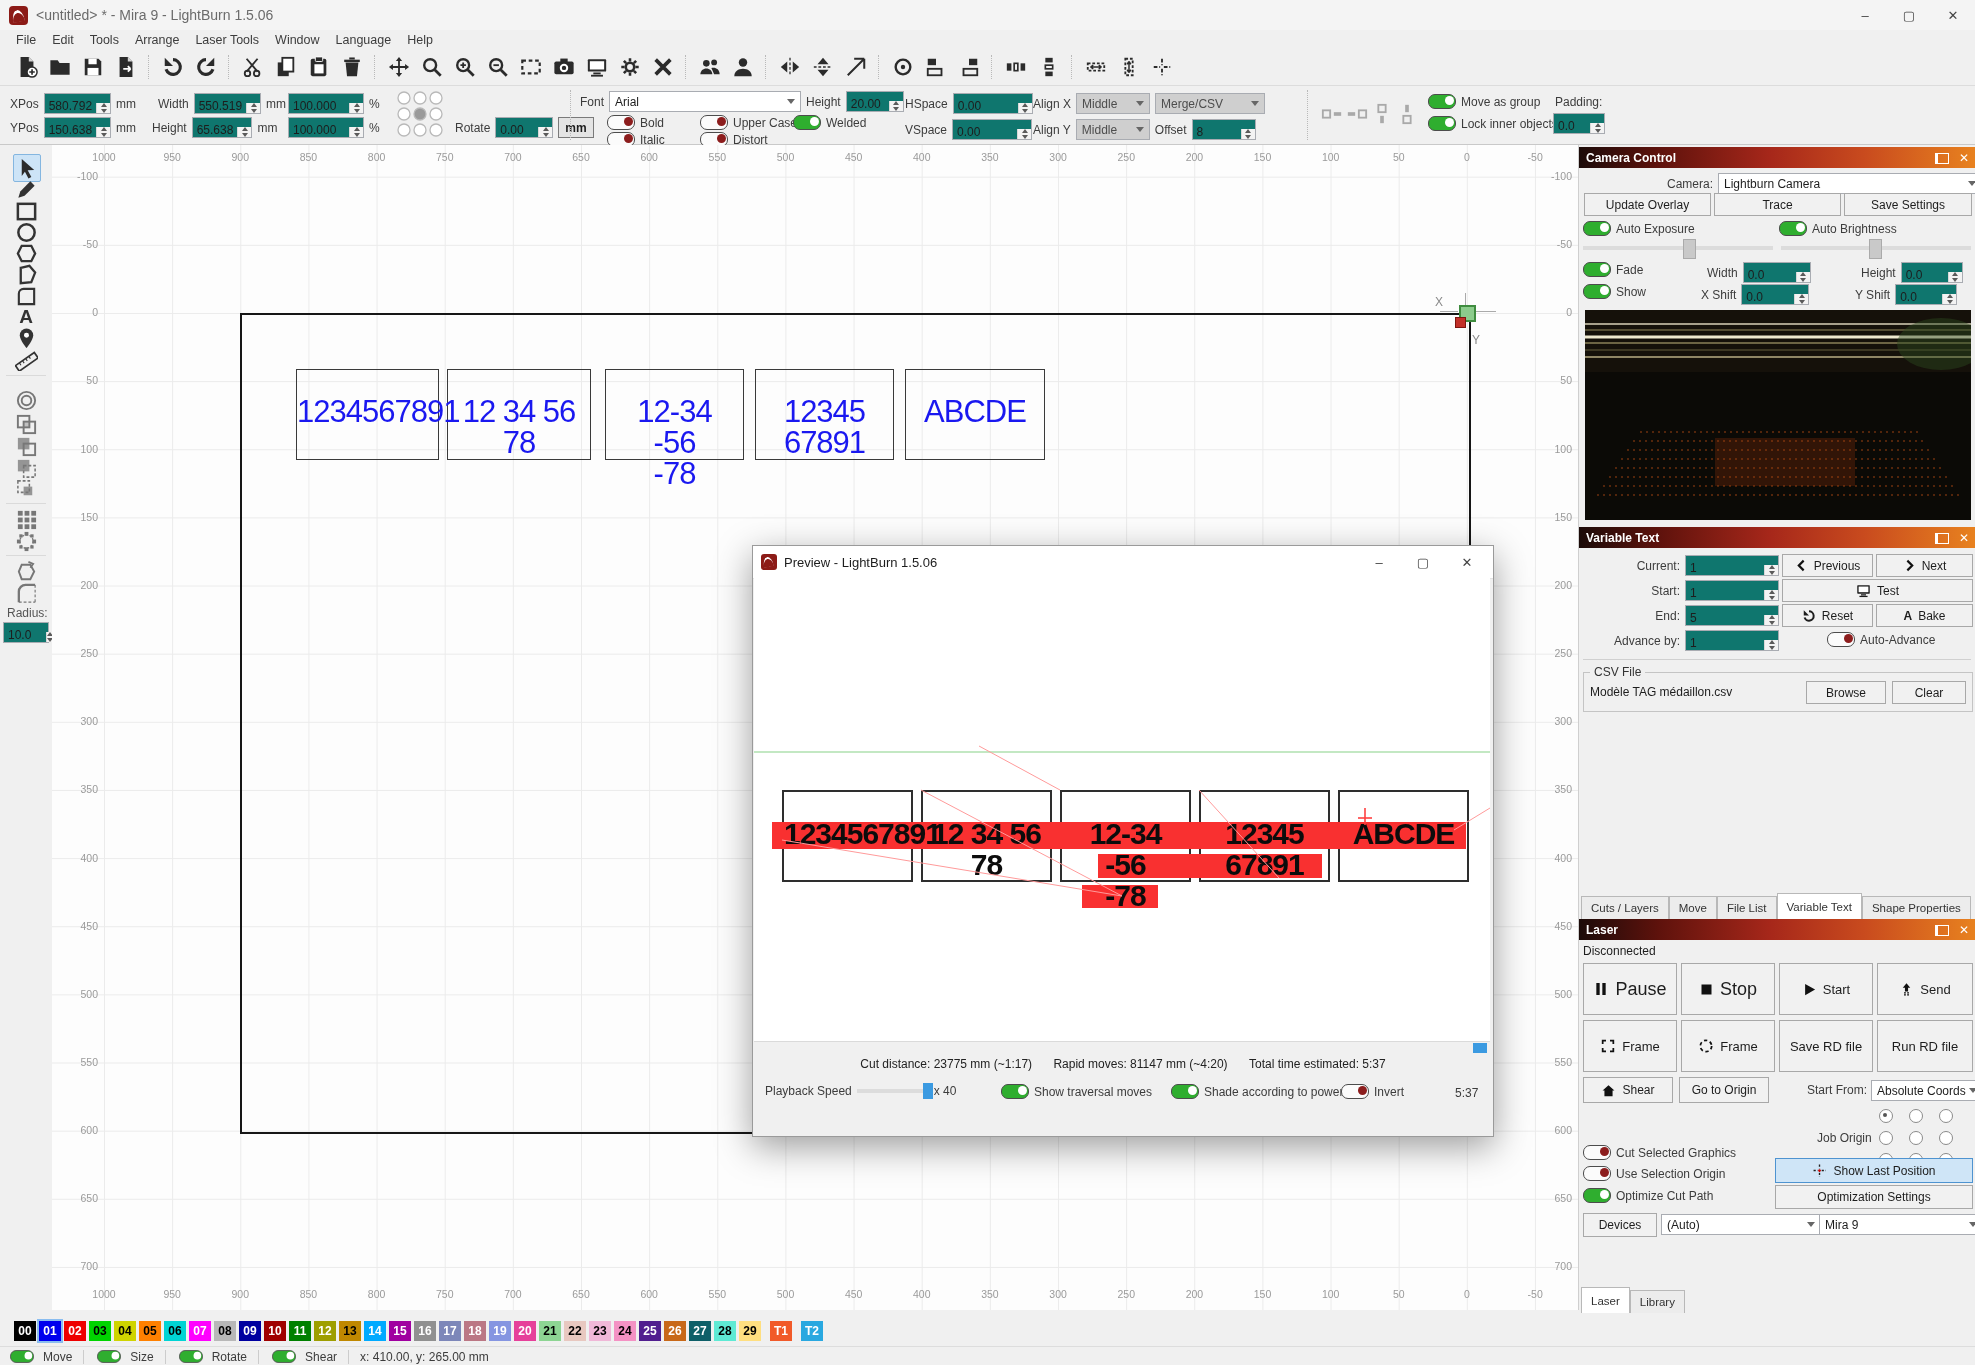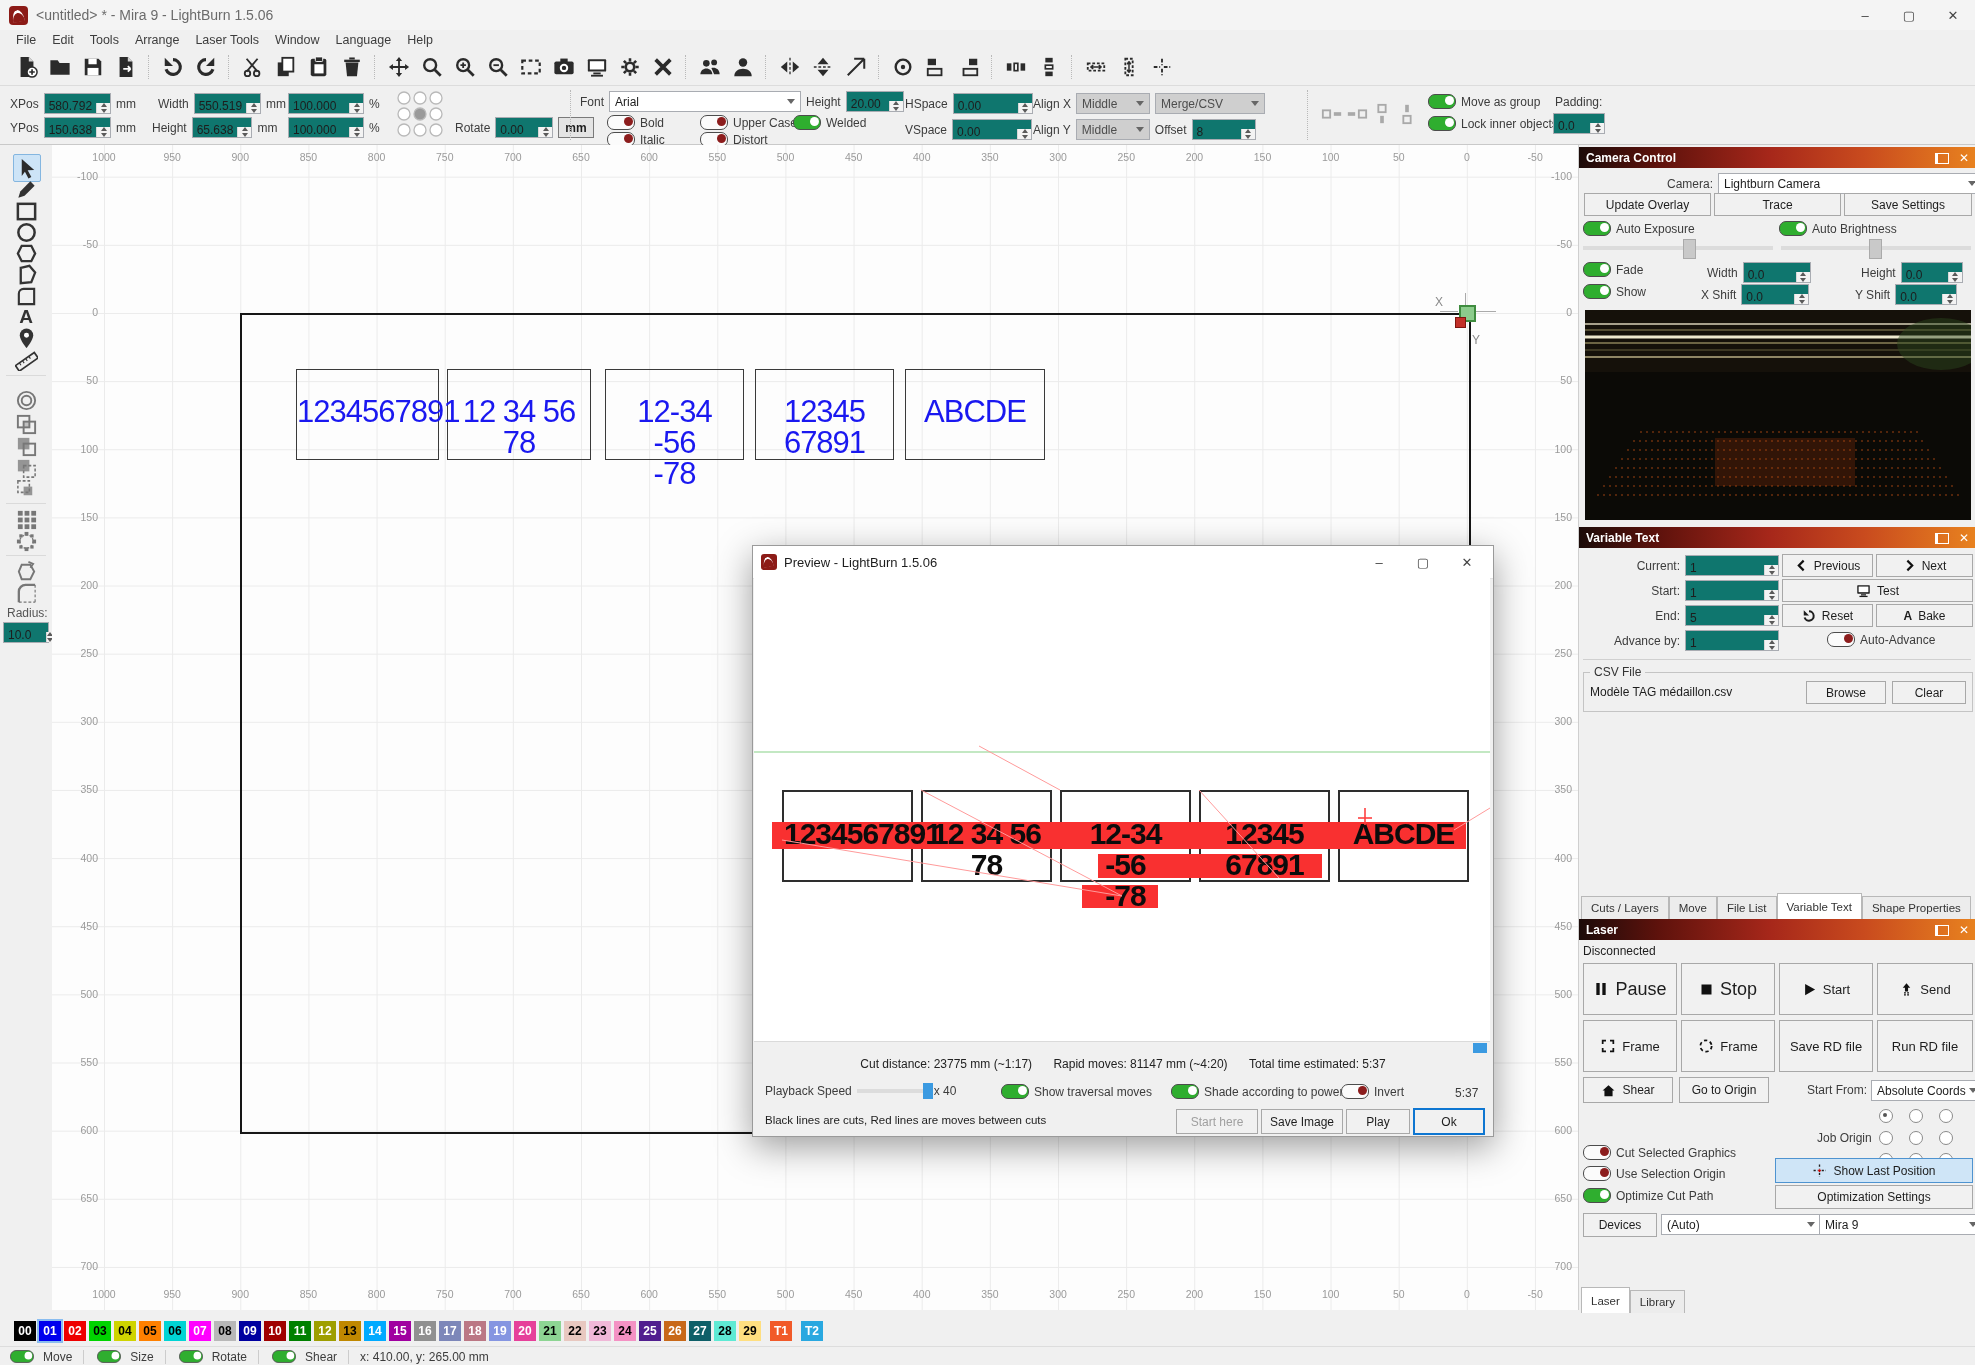--- a/index.html
+++ b/index.html
@@ -928,27 +928,20 @@
     <div class="pvc" style="left:418px;top:2px">
         <span class="tog on"></span>
         <span class="lbl">Shade according to power</span>
       </div>
     <div class="pvc" style="left:588px;top:2px">
         <span class="tog off"></span>
         <span class="lbl">Invert</span>
       </div>
     <span class="abs lbl" style="left:702px;top:4px">5:37</span>
   </div>
-  <div id="pv-footer">
-    <span class="abs small" style="left:12px;top:8px;color:#222">Black lines are cuts, Red lines are moves between cuts</span>
-    <span class="btn disabled abs" style="left:423px;top:3px;width:80px;height:23px">Start here</span>
-    <span class="btn abs" style="left:508px;top:3px;width:80px;height:23px">Save Image</span>
-    <span class="btn abs" style="left:593px;top:3px;width:62px;height:23px">Play</span>
-    <span class="btn focus abs" style="left:660px;top:2px;width:68px;height:23px">Ok</span>
-  </div>
 </div>
 
 <div class="abs" id="rightpanel">
 
   <div class="phdr" style="top:2px">
     <span>Camera Control</span>
     <span class="ic">
         <span class="float-ic"></span>
         <span>✕</span>
       </span>

